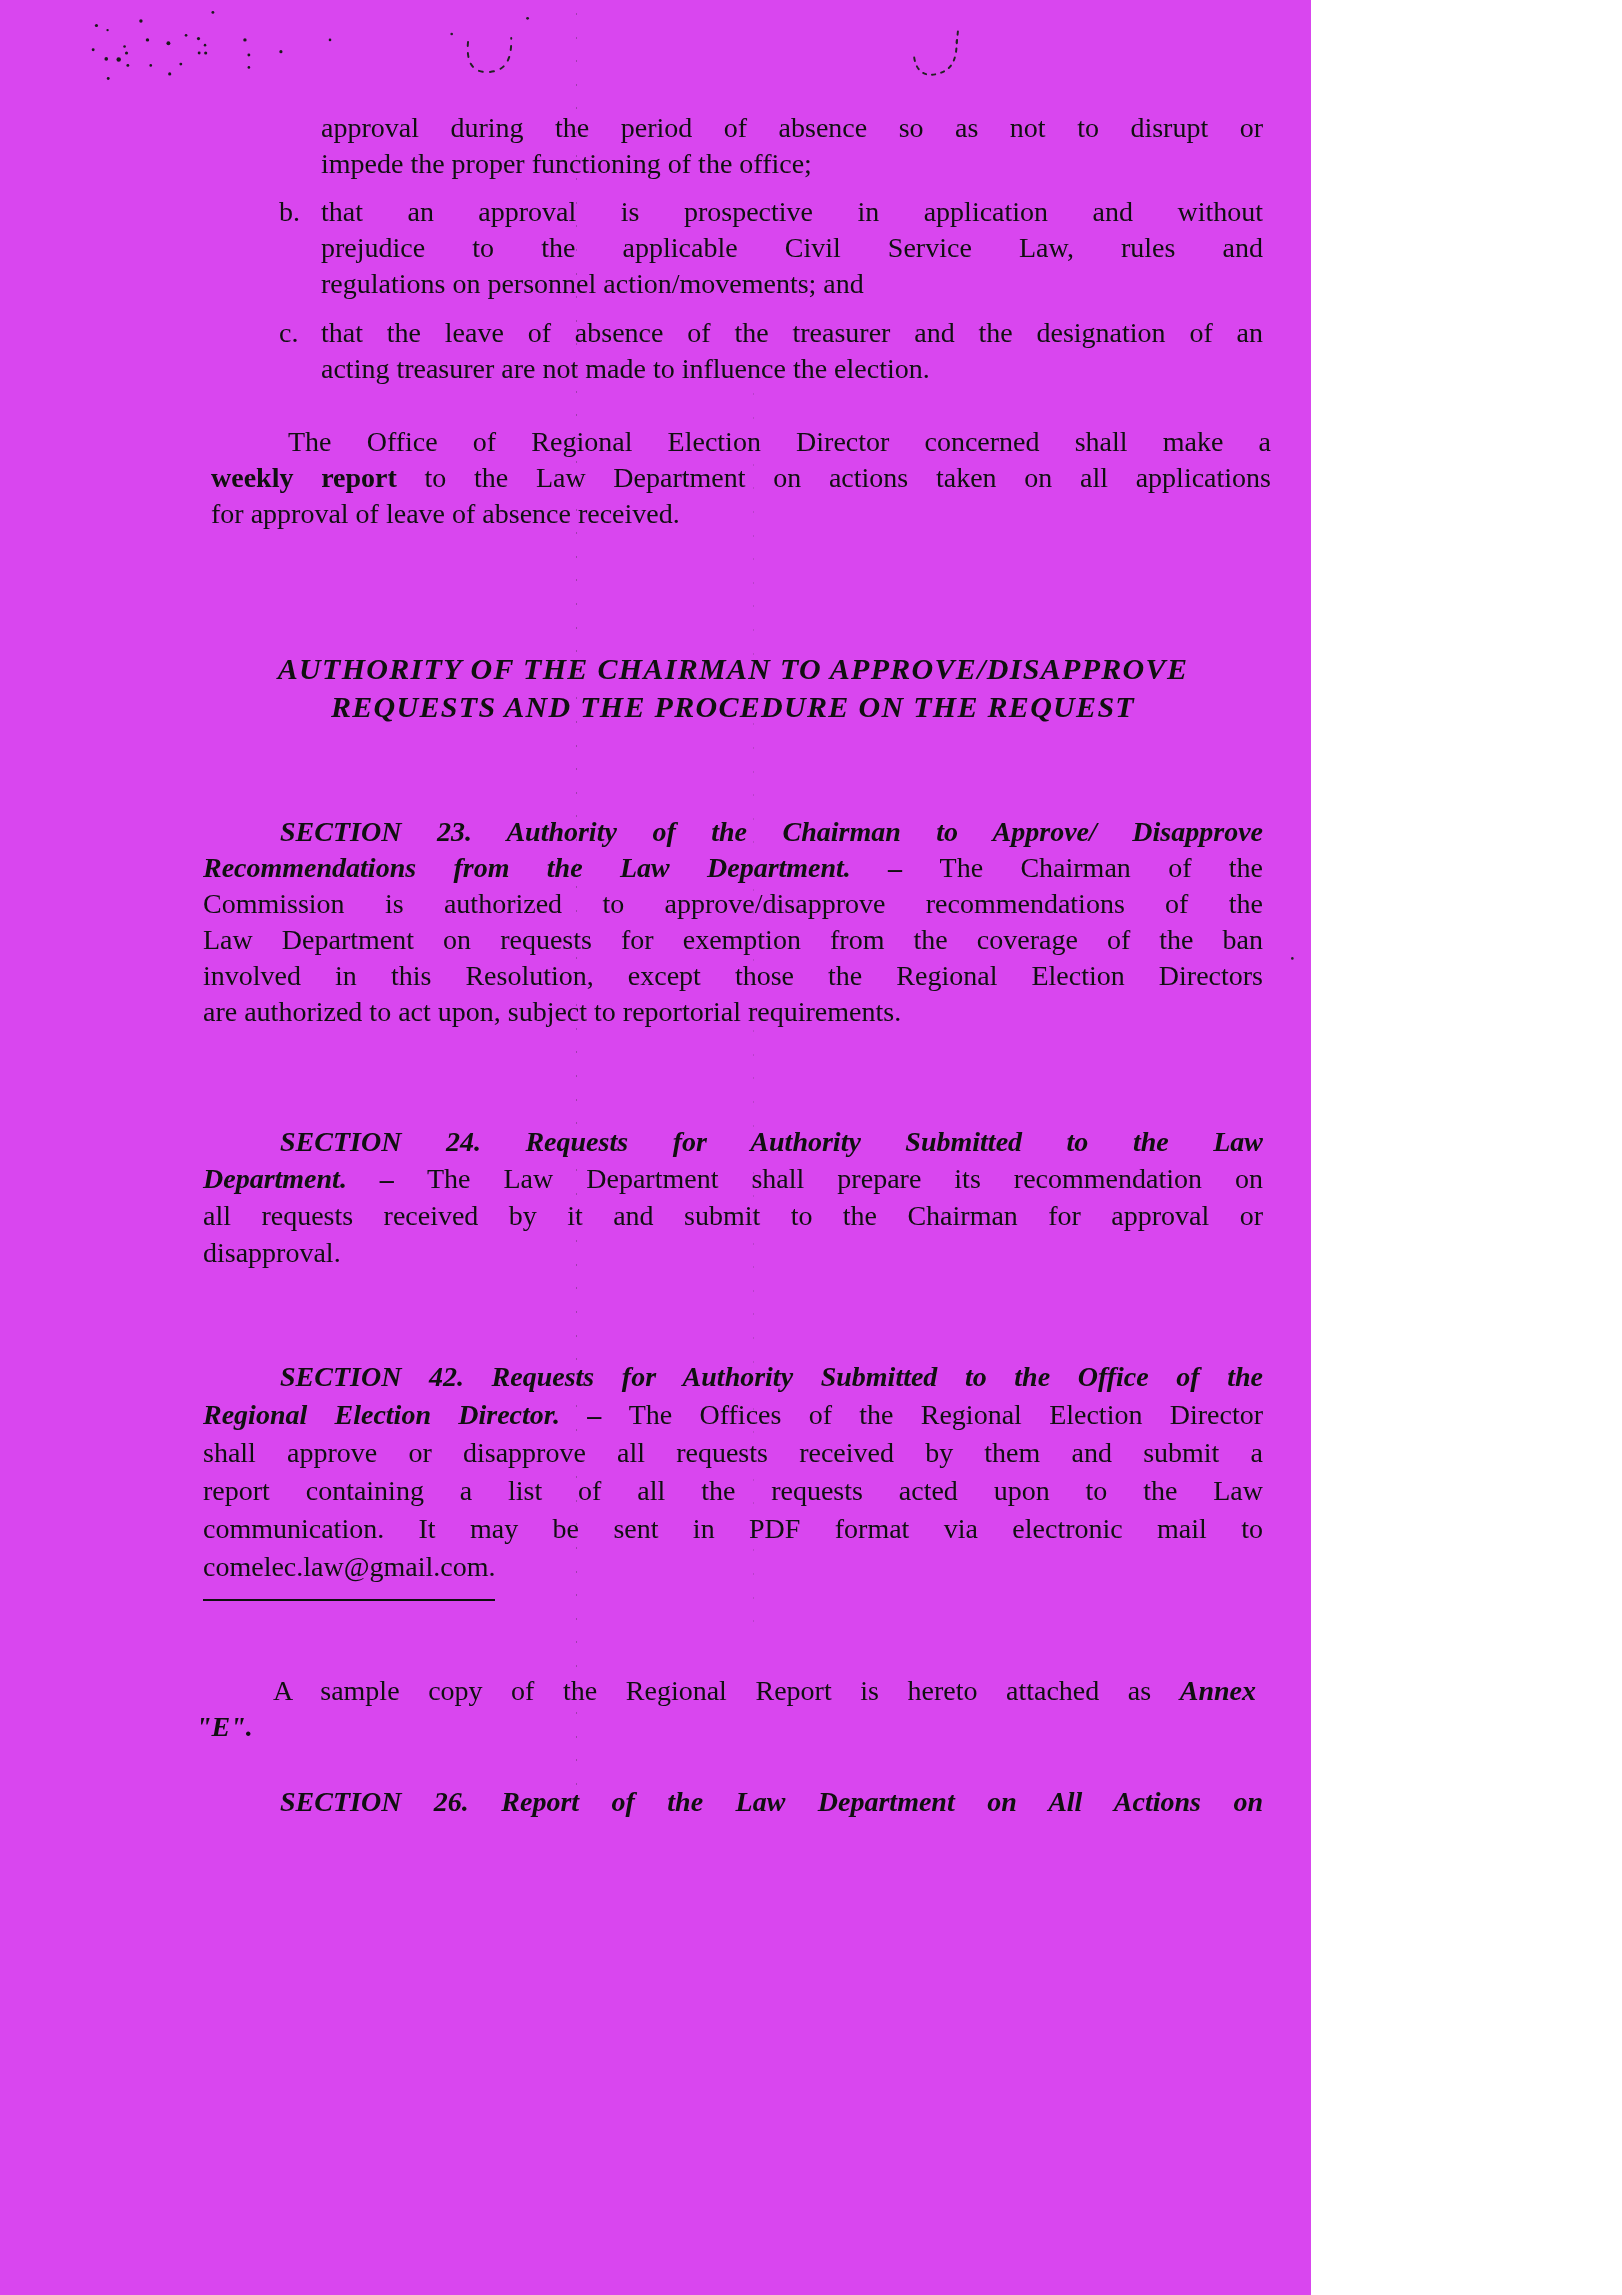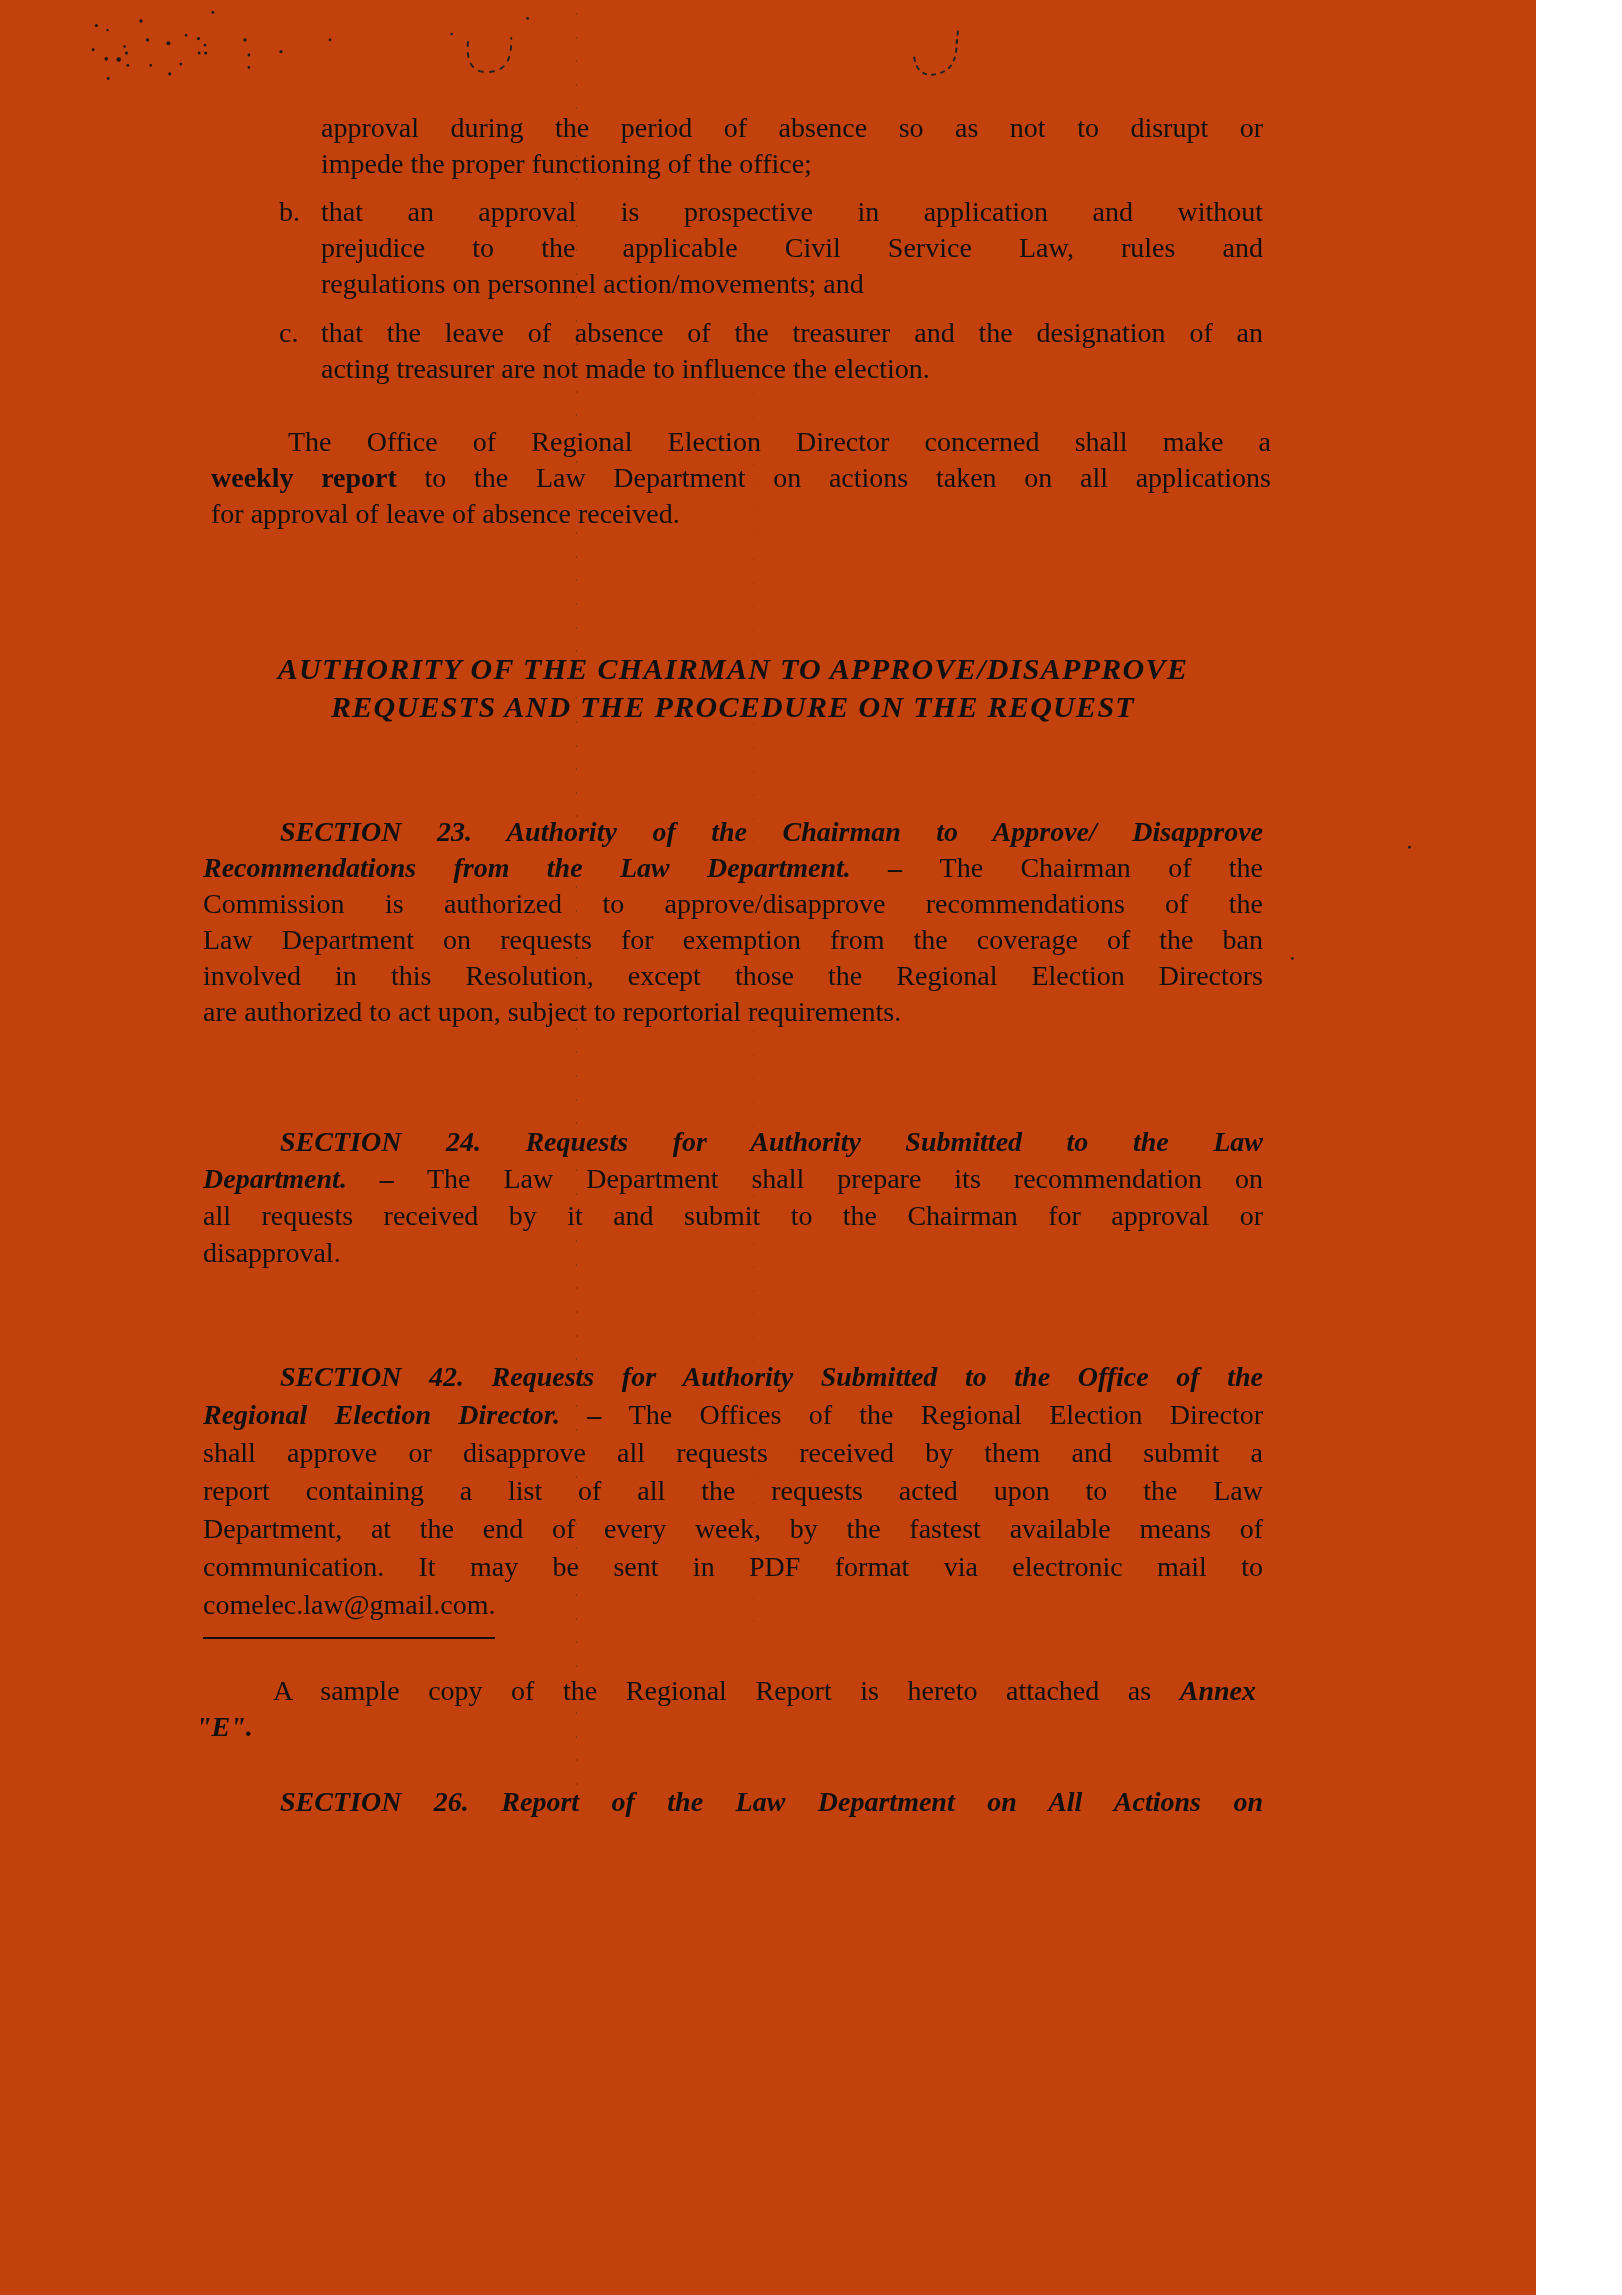--- a/index.html
+++ b/index.html
@@ -1,20 +1,20 @@
 <!DOCTYPE html>
 <html style="font-size:10.5px"><head>
 <meta charset="utf-8">
 <style>
   html, body { margin: 0; padding: 0; background: #ffffff; }
   .page {
     position: relative;
-    width: 1536px;
+    width: 1311px;
     height: 2295px;
-    background: #c2410c;
+    background: #d946ef;
     font-family: "Liberation Serif", "DejaVu Serif", serif;
     color: #101010;
     overflow: hidden;
   }
   .artifacts { position: absolute; top: 0; left: 0; pointer-events: none; }
   .fold-line {
     position: absolute;
     width: 1.3px;
     background: repeating-linear-gradient(to bottom,
       rgba(30,30,30,0.55) 0 2px, transparent 2px 23.6px);
@@ -131,21 +131,20 @@
         <div class="line indent"><span class="rs-bi">SECTION 24. Requests for Authority Submitted to the Law</span></div>
         <div class="line"><span class="rs-bi">Department. – </span><span>The Law Department shall prepare its recommendation on</span></div>
         <div class="line"><span>all requests received by it and submit to the Chairman for approval or</span></div>
         <div class="line lastline"><span>disapproval.</span></div>
       </div>
       <div class="block" style="top: 1358px; left: 203px; width: 1060px; line-height: 38px;">
         <div class="line indent"><span class="rs-bi">SECTION 42. Requests for Authority Submitted to the Office of the</span></div>
         <div class="line"><span class="rs-bi">Regional Election Director. – </span><span>The Offices of the Regional Election Director</span></div>
         <div class="line"><span>shall approve or disapprove all requests received by them and submit a</span></div>
         <div class="line"><span>report containing a list of all the requests acted upon to the Law</span></div>
-        <div class="line"><span>Department, at the end of every week, by the fastest available means of</span></div>
         <div class="line"><span>communication. It may be sent in PDF format via electronic mail to</span></div>
         <div class="line lastline"><span class="rs-u">comelec.law@gmail.com.</span></div>
       </div>
       <div class="block" style="top: 1673px; left: 196px; width: 1060px; line-height: 36px;">
         <div class="line indent"><span>A sample copy of the Regional Report is hereto attached as </span><span class="rs-bi">Annex</span></div>
         <div class="line lastline"><span class="rs-bi">"E".</span></div>
       </div>
       <div class="block" style="top: 1748px; left: 203px; width: 1060px; line-height: 36px; margin-top: 36px;">
         <div class="line indent"><span class="rs-bi">SECTION 26. Report of the Law Department on All Actions on</span></div>
       </div>

